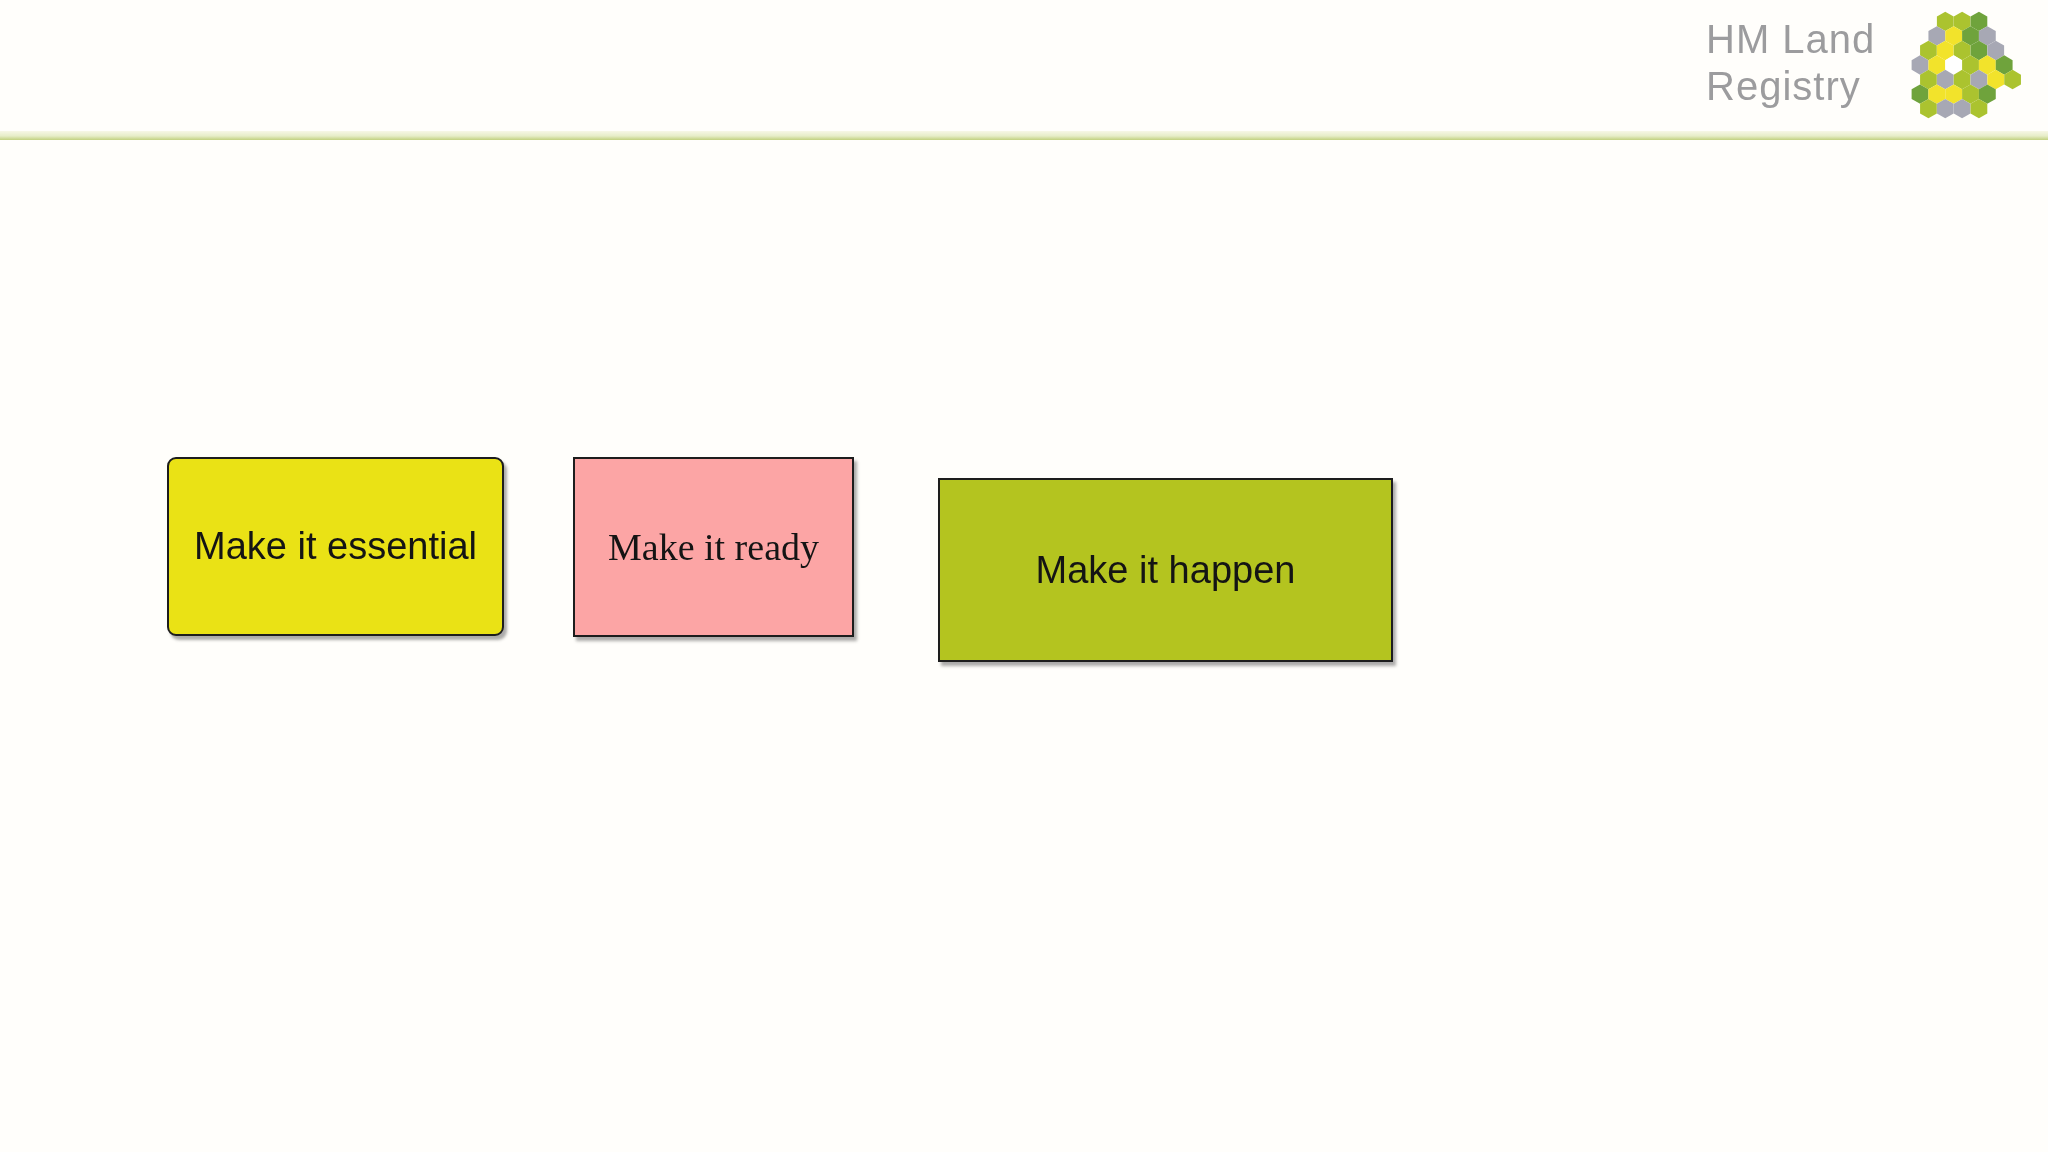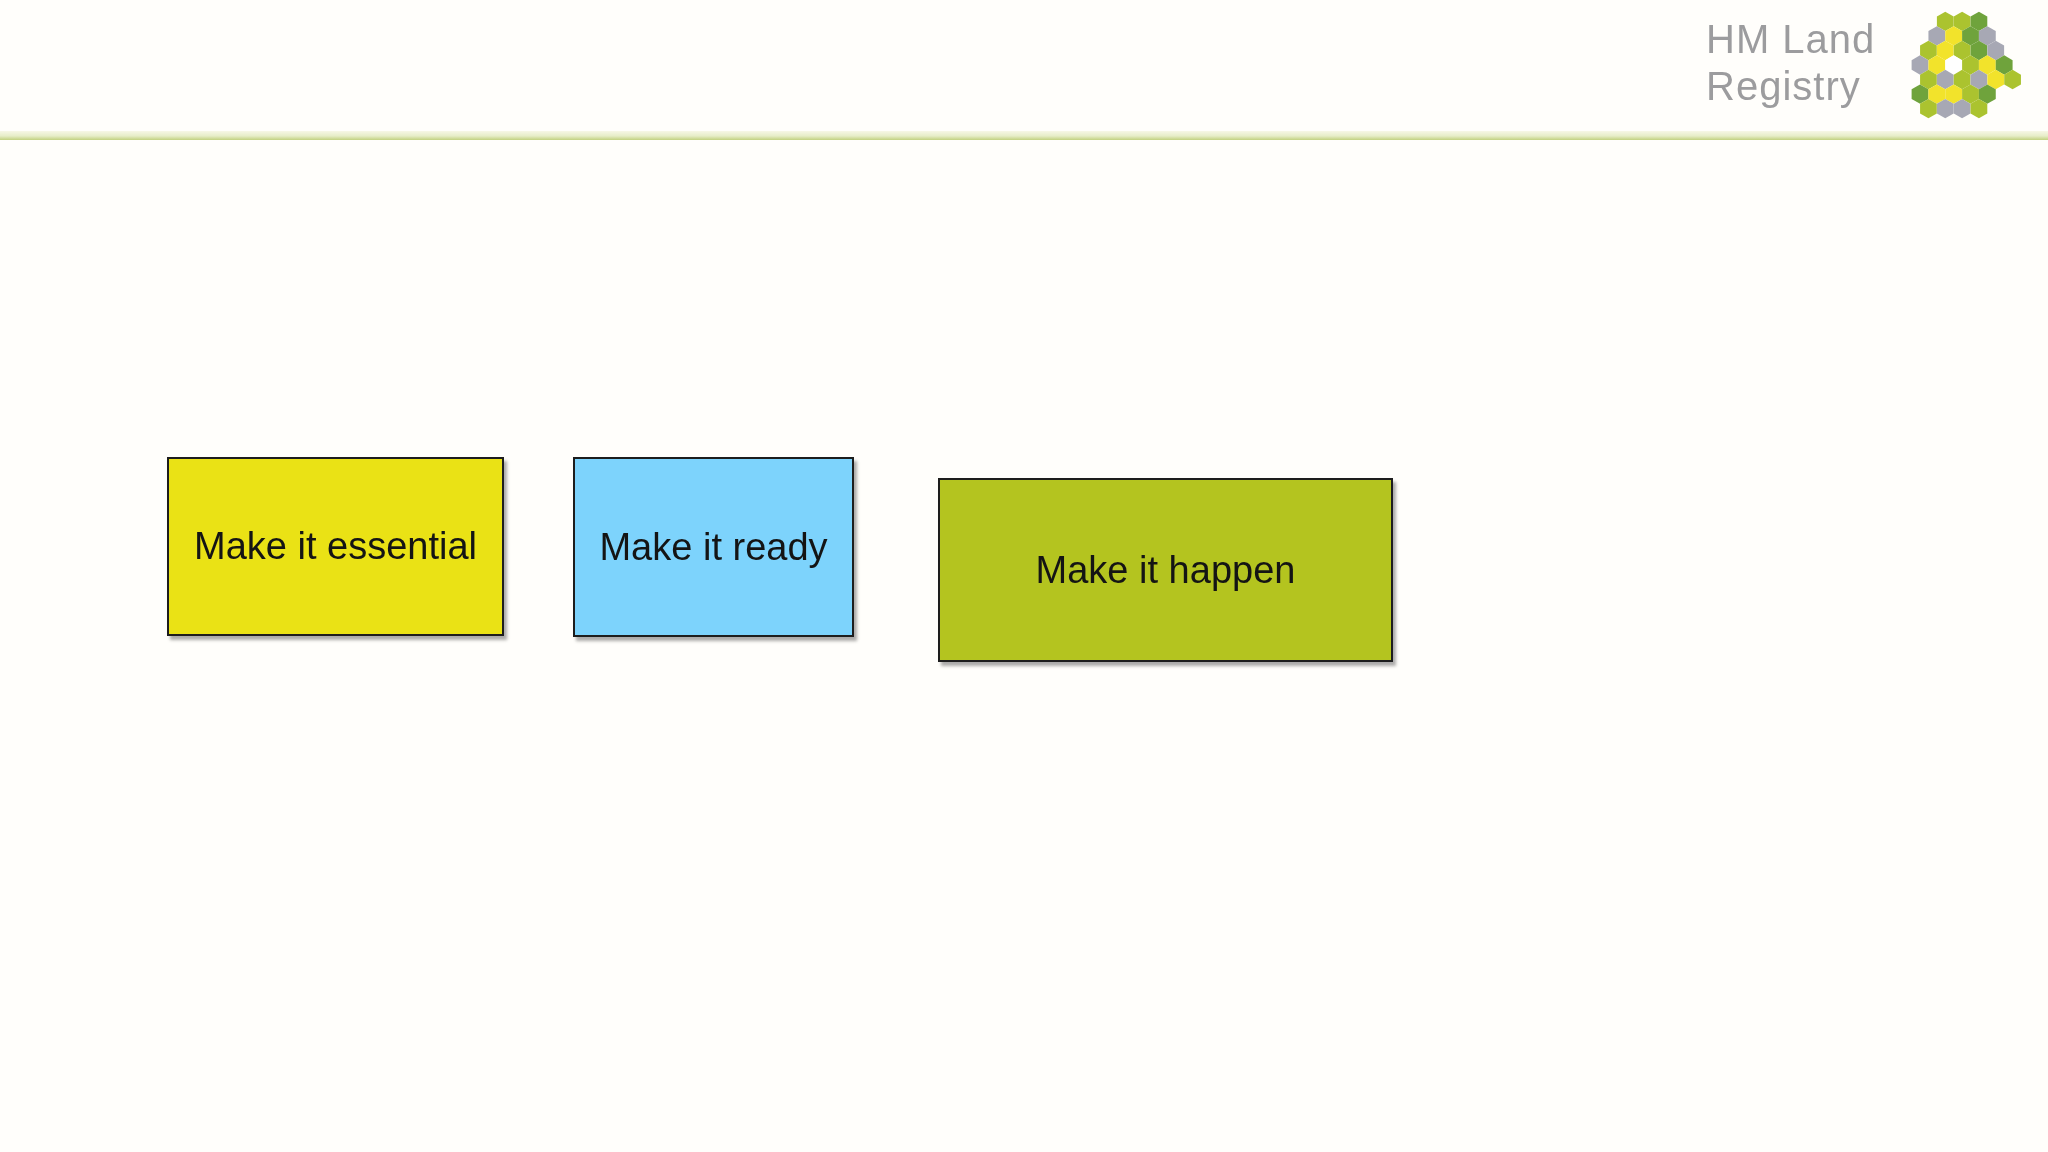--- a/index.html
+++ b/index.html
@@ -27,21 +27,21 @@
   }
   .logo-mark{position:absolute;left:208px;top:8px;}
   .box{
     position:absolute;
     display:flex;align-items:center;justify-content:center;
     font-size:38px;color:#141414;
     border:2px solid #1d1d1d;
     box-shadow:3px 4px 3px rgba(70,70,70,0.45);
     text-align:center;
   }
-  .box-1{left:167px;top:457px;width:333px;height:175px;}
+  .box-1{left:167px;top:457px;width:333px;height:175px;border-radius:9px;}
   .box-2{left:573px;top:457px;width:277px;height:176px;}
   .box-3{left:938px;top:455px;width:451px;height:180px;}
   .box-4{left:1476px;top:452px;width:310px;height:171px;}
 </style>
 </head>
 <body>
 
 <div class="slide">
 
 
@@ -86,21 +86,21 @@
         <polygon points="85.5,108.9 76.7,114.0 67.9,108.9 67.9,98.7 76.7,93.6 85.5,98.7" fill="#abc32f"></polygon>
       </svg>
   </div>
 
   <div class="divider"></div>
 
   <div class="box box-1" style="background: rgb(234, 226, 21); border-color: rgb(29, 29, 29);">
     <span>Make it essential</span>
   </div>
 
-  <div class="box box-2" style="background: #7dd3fc; border-color: rgb(29, 29, 29);">
+  <div class="box box-2" style="background: #fca5a5; border-color: rgb(29, 29, 29); font-family: Liberation Serif, serif;">
     <span>Make it ready</span>
   </div>
 
   <div class="box box-3" style="background: rgb(180, 196, 31); border-color: rgb(29, 29, 29); margin-top: 23px;">
     <span>Make it happen</span>
   </div>
 
 
 </div>
 

